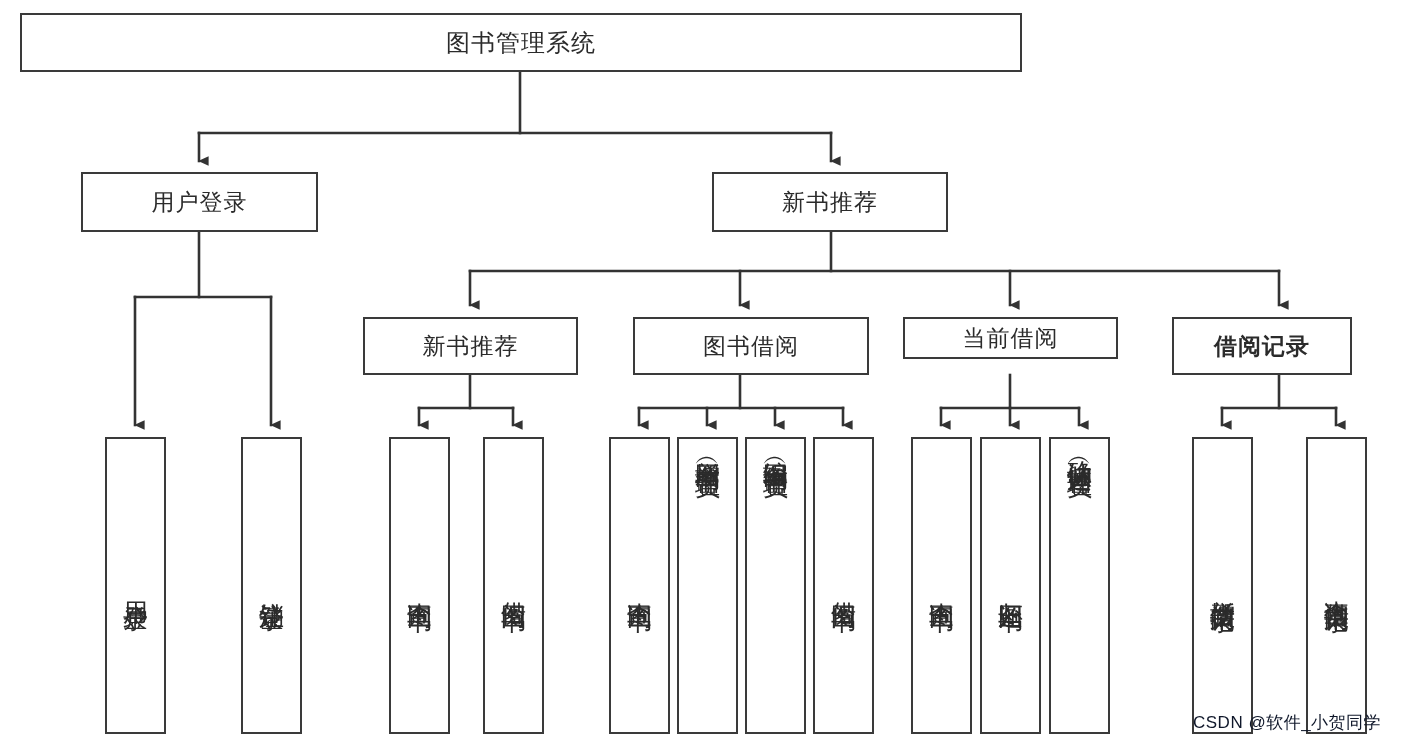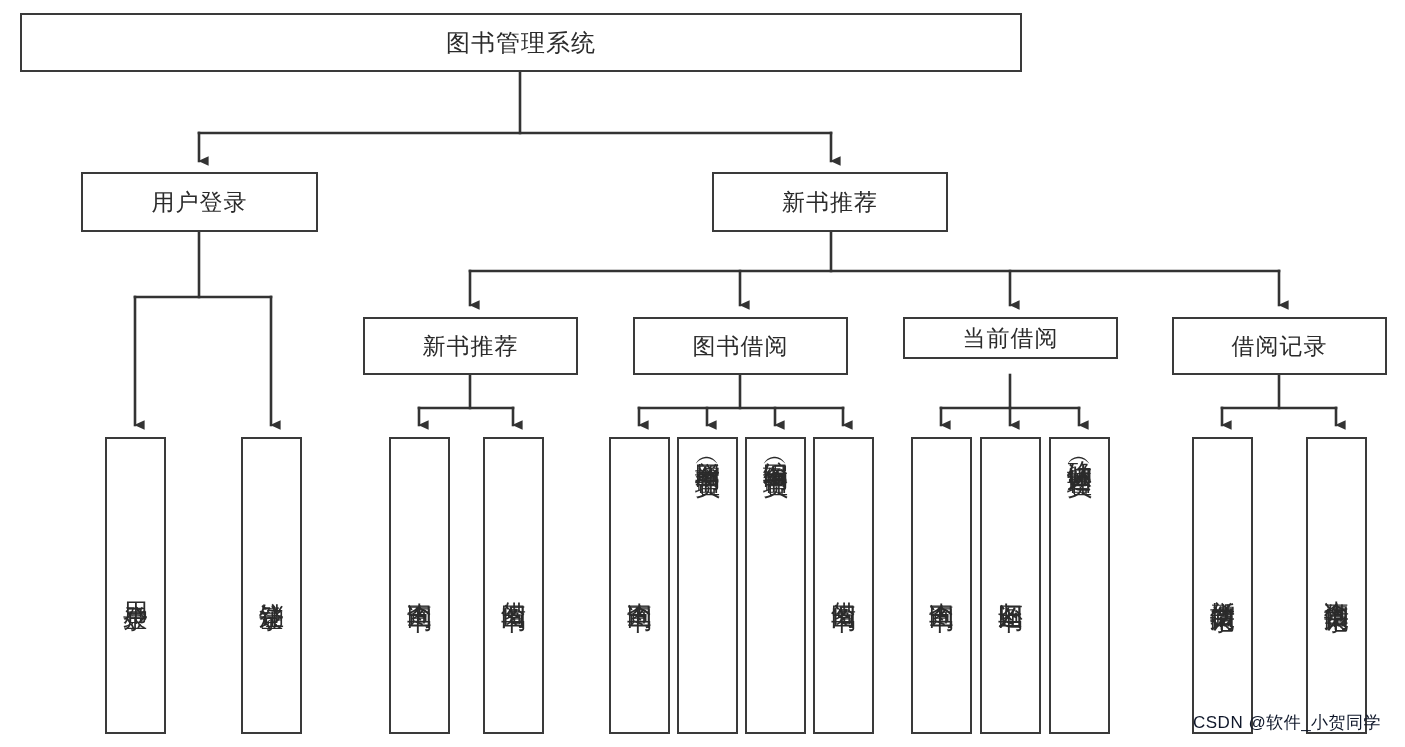--- a/index.html
+++ b/index.html
@@ -127,29 +127,29 @@
   </div>
 
   <div class="node horiz" style="left:712px;top:172px;width:236px;height:60px;">
     <span>新书推荐</span>
   </div>
 
   <div class="node horiz" style="left:363px;top:317px;width:215px;height:58px;">
     <span>新书推荐</span>
   </div>
 
-  <div class="node horiz" style="left:633px;top:317px;width:215px;height:58px;">
+  <div class="node horiz" style="left:633px;top:317px;width:236px;height:58px;">
     <span>图书借阅</span>
   </div>
 
   <div class="node horiz" style="left:903px;top:317px;width:215px;height:42px;">
     <span>当前借阅</span>
   </div>
 
-  <div class="node horiz" style="left:1172px;top:317px;width:215px;height:58px;">
+  <div class="node horiz" style="left:1172px;top:317px;width:180px;height:58px;font-weight:bold;">
     <span>借阅记录</span>
   </div>
 
   <div class="node leaf" style="left:105px;top:437px;width:61px;height:297px;">
     <span class="leaf-inner">
       <span class="vtext">用户登录</span>
     </span>
   </div>
   <div class="node leaf" style="left:241px;top:437px;width:61px;height:297px;">
     <span class="leaf-inner">

